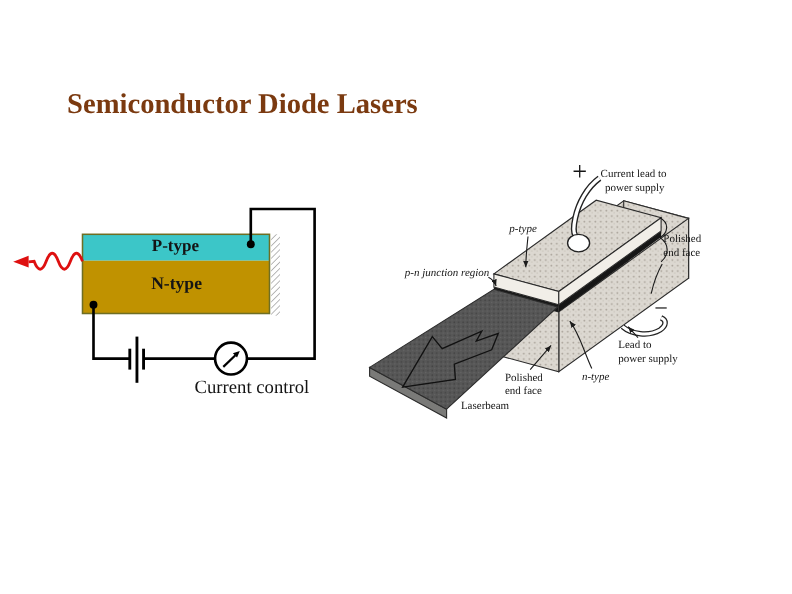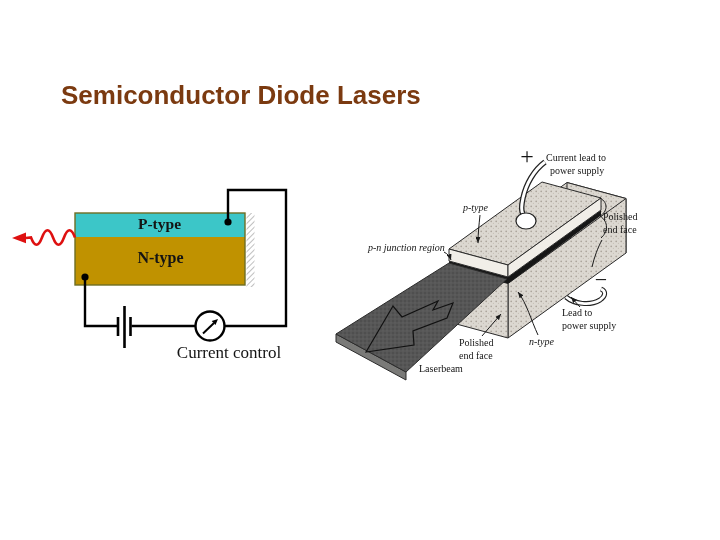--- a/index.html
+++ b/index.html
@@ -1,19 +1,19 @@
 <!DOCTYPE html>
 <html><head>
 <meta charset="utf-8">
 <style>
   html,body{margin:0;padding:0;background:#ffffff;}
   .slide{position:relative;width:720px;height:540px;background:#ffffff;overflow:hidden;
          font-family:"Liberation Serif", serif;}
   .title{position:absolute;left:61px;top:80px;margin:0;font-size:26px;font-weight:bold;
-         color:#7B3A10;letter-spacing:0px;font-family:Liberation Sans, sans-serif;}
+         color:#7B3A10;letter-spacing:0px;font-family:Liberation Serif, serif;}
   svg{position:absolute;}
   .leftfig{left:0;top:140px;}
   .rightfig{left:330px;top:130px;}
   text{font-family:"Liberation Serif", serif;fill:#141414;}
 </style>
 </head>
 <body>
 
 <div class="slide">
 

